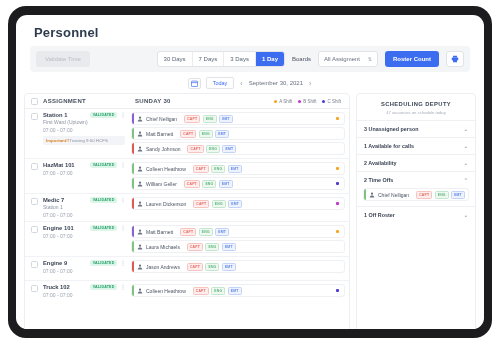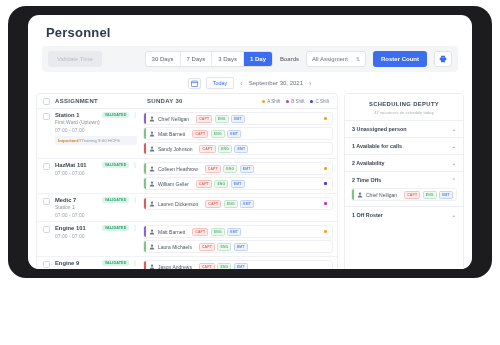--- a/index.html
+++ b/index.html
@@ -4,24 +4,24 @@
 <style>
   * { box-sizing: border-box; margin: 0; padding: 0; }
   html, body {
     width: 500px; height: 345px;
     font-family: "Liberation Sans", sans-serif;
     background: #ffffff;
     overflow: hidden;
   }
   .device {
     position: absolute; left: 8px; top: 6px;
-    width: 484px; height: 272px;
+    width: 484px; height: 332px;
     background: #1c1c1e;
     border-radius: 18px;
-    padding: 9px 20px;
+    padding: 9px 8px;
   }
   .screen {
     width: 100%; height: 100%;
     background: #ffffff;
     border-radius: 11px;
     overflow: hidden;
     position: relative;
   }
 
   

